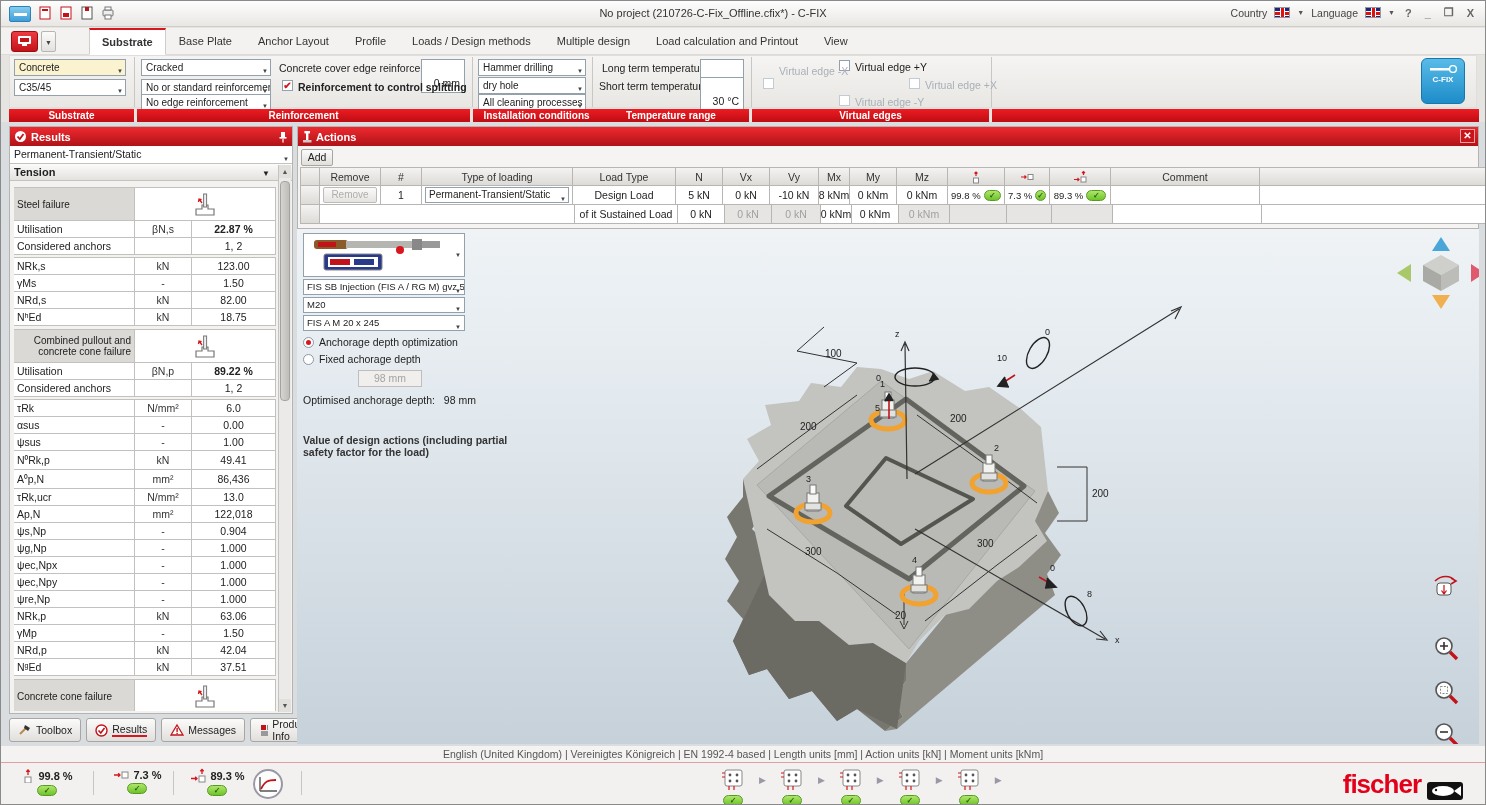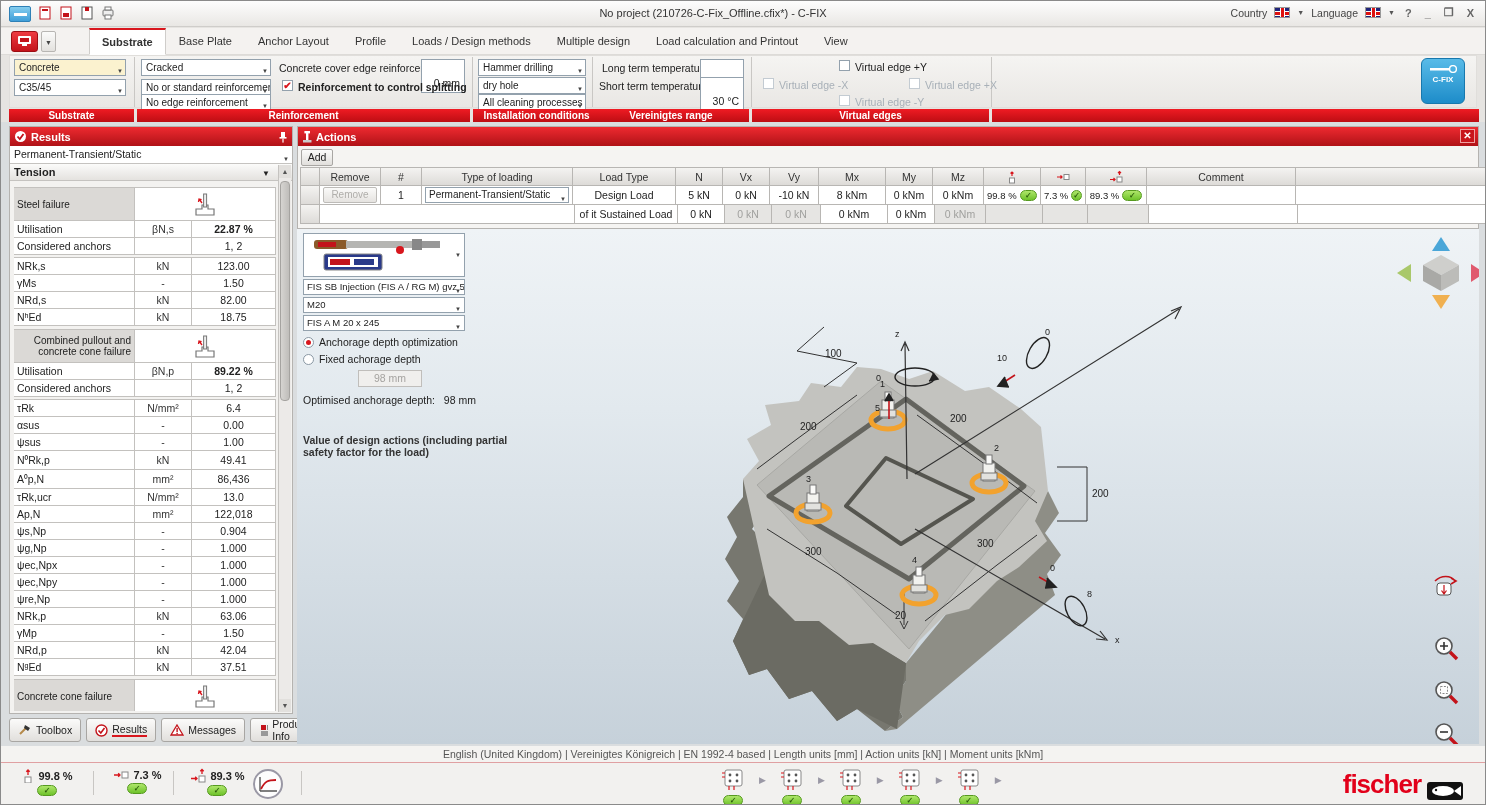--- a/index.html
+++ b/index.html
@@ -116,21 +116,21 @@
              font-size:10.5px; text-align:center; line-height:15px; }
   .a-table { position:absolute; left:3px; top:41px; display:flex; flex-direction:column; }
   .a-row { display:flex; }
   .ac { border:1px solid #b8b6b3; margin-left:-1px; margin-top:-1px; height:20px;
         display:flex; align-items:center; justify-content:center; background:#fff;
         font-size:10.5px; padding:0 3px; white-space:nowrap; overflow:hidden; }
   .a-row.hdr .ac { background:linear-gradient(#f4f3f1,#dddbd8); height:19px; color:#333; }
   .ac.sel { width:20px; background:linear-gradient(#f4f3f1,#dddbd8); }
   .ac.c-remove { width:62px; } .ac.c-num { width:42px; } .ac.c-type { width:152px; }
   .ac.c-load { width:104px; } .ac.c-n { width:48px; } .ac.c-vx { width:48px; } .ac.c-vy { width:50px; }
-  .ac.c-mx { width:68px; } .ac.c-my { width:48px; } .ac.c-mz { width:52px; }
+  .ac.c-mx { width:32px; } .ac.c-my { width:48px; } .ac.c-mz { width:52px; }
   .ac.c-u1 { width:58px; } .ac.c-u2 { width:46px; } .ac.c-u3 { width:62px; }
   .ac.c-comment { width:150px; } .ac.c-blank { width:278px; }
   .ac.disabled { background:#e6e5e3; color:#a0a09e; }
   .ac.merged { width:256px; }
   .rm-btn { width:54px; height:16px; background:linear-gradient(#fafaf9,#e5e3e0); border:1px solid #bdbbb8;
             border-radius:2px; color:#b0aeab; font-size:10px; text-align:center; line-height:14px; }
   .row-dd { position:relative; width:146px; height:16px; background:#fff; border:1px solid #93a1ad;
             font-size:10px; line-height:14px; padding:0 12px 0 3px; }
   .row-dd::after { content:"▼"; position:absolute; right:2px; top:4px; font-size:6px; color:#444; }
   .pill { display:inline-flex; align-items:center; justify-content:center; width:20px; height:11px;
@@ -266,38 +266,38 @@
   <div class="dd" style="left:477px; top:93px; width:108px">All cleaning processes</div>
 
   <div class="rlabel" style="left:601px; top:61px">Long term temperature</div>
   <div class="ibox" style="left:699px; top:58px; width:44px">20 °C</div>
   <div class="rlabel" style="left:598px; top:79px">Short term temperature</div>
   <div class="ibox" style="left:699px; top:76px; width:44px">30 °C</div>
 
   <div class="cb" style="left:838px; top:59px"></div>
   <div class="rlabel" style="left:854px; top:60px">Virtual edge +Y</div>
   <div class="cb dis" style="left:762px; top:77px"></div>
-  <div class="rlabel dis-t" style="left:778px; top:78px">Virtual edge -X</div>
+  <div class="rlabel dis-t" style="left:778px; top:64px">Virtual edge -X</div>
   <div class="cb dis" style="left:908px; top:77px"></div>
   <div class="rlabel dis-t" style="left:924px; top:78px">Virtual edge +X</div>
   <div class="cb dis" style="left:838px; top:94px"></div>
   <div class="rlabel dis-t" style="left:854px; top:95px">Virtual edge -Y</div>
 
   <div class="cfix-btn">
     <svg class="bolt" width="28" height="8">
         <rect x="1" y="3" width="20" height="2.5" fill="#fff"></rect>
         <circle cx="24" cy="4" r="3.4" fill="none" stroke="#fff" stroke-width="1.4"></circle>
       </svg>
     <span>C-FIX</span>
   </div>
 
   <div class="grp-label" style="left:8px; width:125px">Substrate</div>
   <div class="grp-label" style="left:136px; width:333px">Reinforcement</div>
   <div class="grp-label" style="left:472px; width:127px">Installation conditions</div>
-  <div class="grp-label" style="left:592px; width:156px">Vereinigtes range</div>
+  <div class="grp-label" style="left:592px; width:156px">Temperature range</div>
   <div class="grp-label" style="left:751px; width:237px">Virtual edges</div>
   <div class="grp-label" style="left:991px; width:487px"></div>
 
   <div class="main-bg"></div>
 
   <div class="results-panel">
     <div class="red-hdr">
       <svg width="13" height="13">
           <circle cx="6.5" cy="6.5" r="5.5" fill="#fff"></circle>
           <path d="M3.5 6.5 L5.8 9 L9.5 4" stroke="#c3131a" stroke-width="1.8" fill="none"></path>
@@ -411,21 +411,21 @@
           <div class="rc rv">
             <span class="rv-text">1, 2</span>
 
           </div>
         </div>
 
         <div class="r-row data gap">
           <div class="rc rl">τRk</div>
           <div class="rc ru">N/mm²</div>
           <div class="rc rv">
-            <span class="rv-text">6.4</span>
+            <span class="rv-text">6.0</span>
 
           </div>
         </div>
 
         <div class="r-row data">
           <div class="rc rl">αsus</div>
           <div class="rc ru">-</div>
           <div class="rc rv">
             <span class="rv-text">0.00</span>
 

